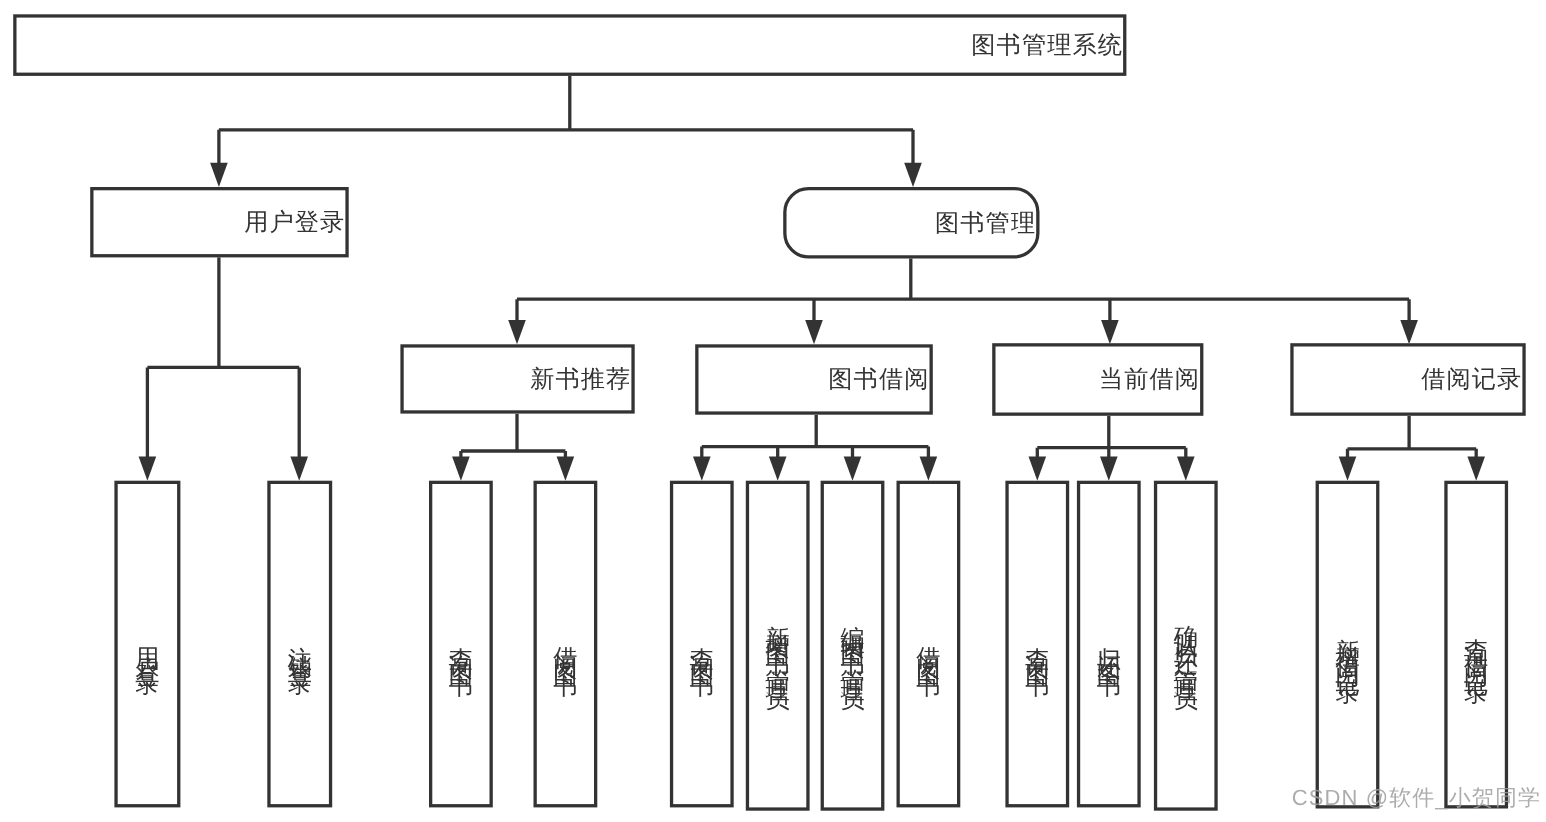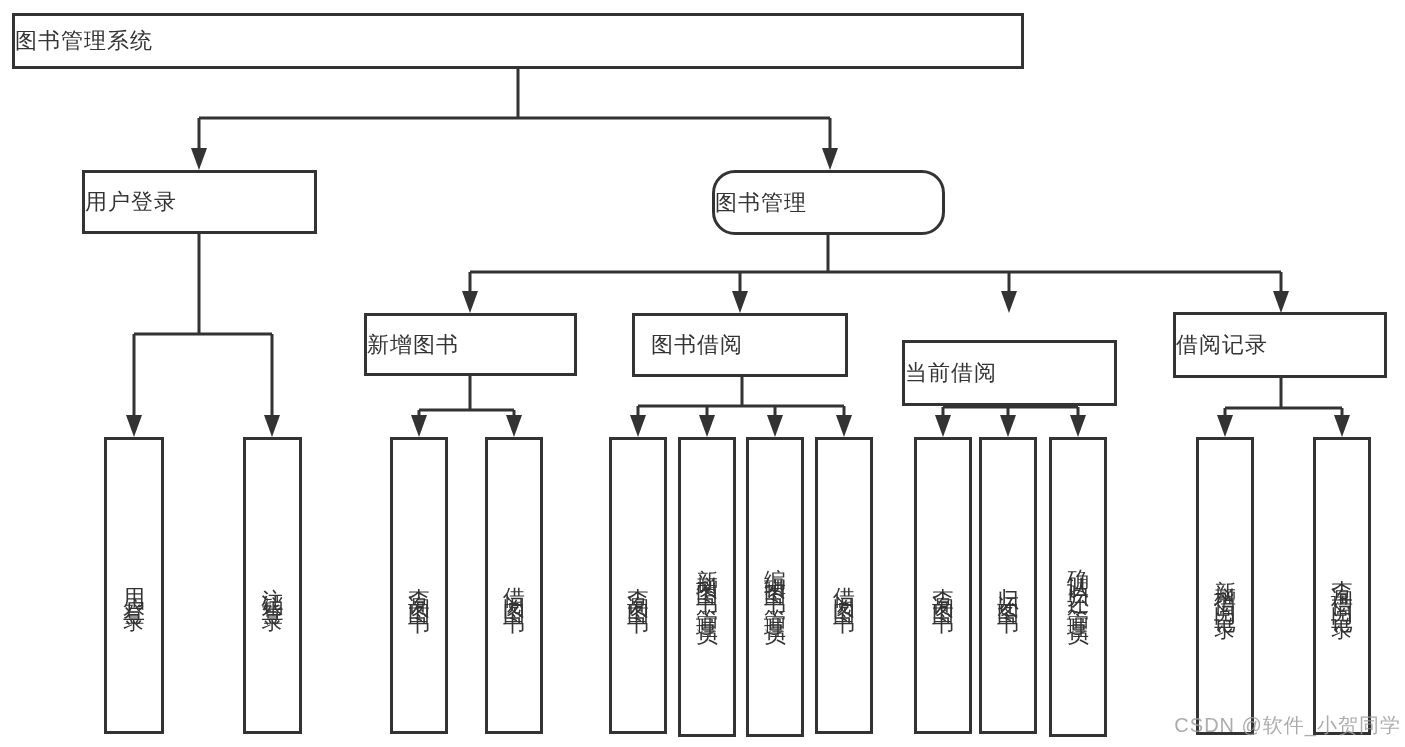--- a/index.html
+++ b/index.html
@@ -3,21 +3,21 @@
 <meta charset="utf-8">
 <style>
   html,body{margin:0;padding:0;background:#ffffff;}
   .canvas{
     position:relative;width:1405px;height:747px;background:#ffffff;
     font-family:"Liberation Sans","DejaVu Sans",sans-serif;overflow:hidden;
   }
   .canvas svg{position:absolute;left:0;top:0;pointer-events:none;}
   .hbox{
     position:absolute;box-sizing:border-box;border:3px solid #333333;background:#ffffff;
-    display:flex;align-items:center;justify-content:flex-start;
+    display:flex;align-items:center;justify-content:flex-end;
     font-size:22px;color:#333333;letter-spacing:1px;z-index:2;
   }
   .vbox{
     position:absolute;box-sizing:border-box;border:3px solid #333333;background:#ffffff;
     display:flex;align-items:center;justify-content:center;z-index:2;
   }
   .vtext{
     writing-mode:vertical-rl;text-orientation:mixed;
     font-size:22px;color:#333333;letter-spacing:8px;line-height:1;
     white-space:nowrap;
@@ -77,26 +77,26 @@
   </div>
 
   <div class="hbox" style="left:82px;top:170px;width:235px;height:64px;">
     <span>用户登录</span>
   </div>
   <div class="hbox" style="left:712px;top:170px;width:233px;height:65px;border-radius:23px;">
     <span>图书管理</span>
   </div>
 
   <div class="hbox" style="left:364px;top:313px;width:213px;height:63px;">
-    <span>新增图书</span>
+    <span>新书推荐</span>
   </div>
   <div class="hbox" style="left:632px;top:313px;width:216px;height:64px;padding-left:16px;">
     <span>图书借阅</span>
   </div>
-  <div class="hbox" style="left:902px;top:312px;width:215px;height:66px;margin-top:28px;">
+  <div class="hbox" style="left:902px;top:312px;width:192px;height:66px;">
     <span>当前借阅</span>
   </div>
   <div class="hbox" style="left:1173px;top:312px;width:214px;height:66px;">
     <span>借阅记录</span>
   </div>
 
   <div class="vbox" style="left:104px;top:437px;width:60px;height:297px;">
     <span class="vtext">用户登录</span>
   </div>
   <div class="vbox" style="left:243px;top:437px;width:59px;height:297px;">

